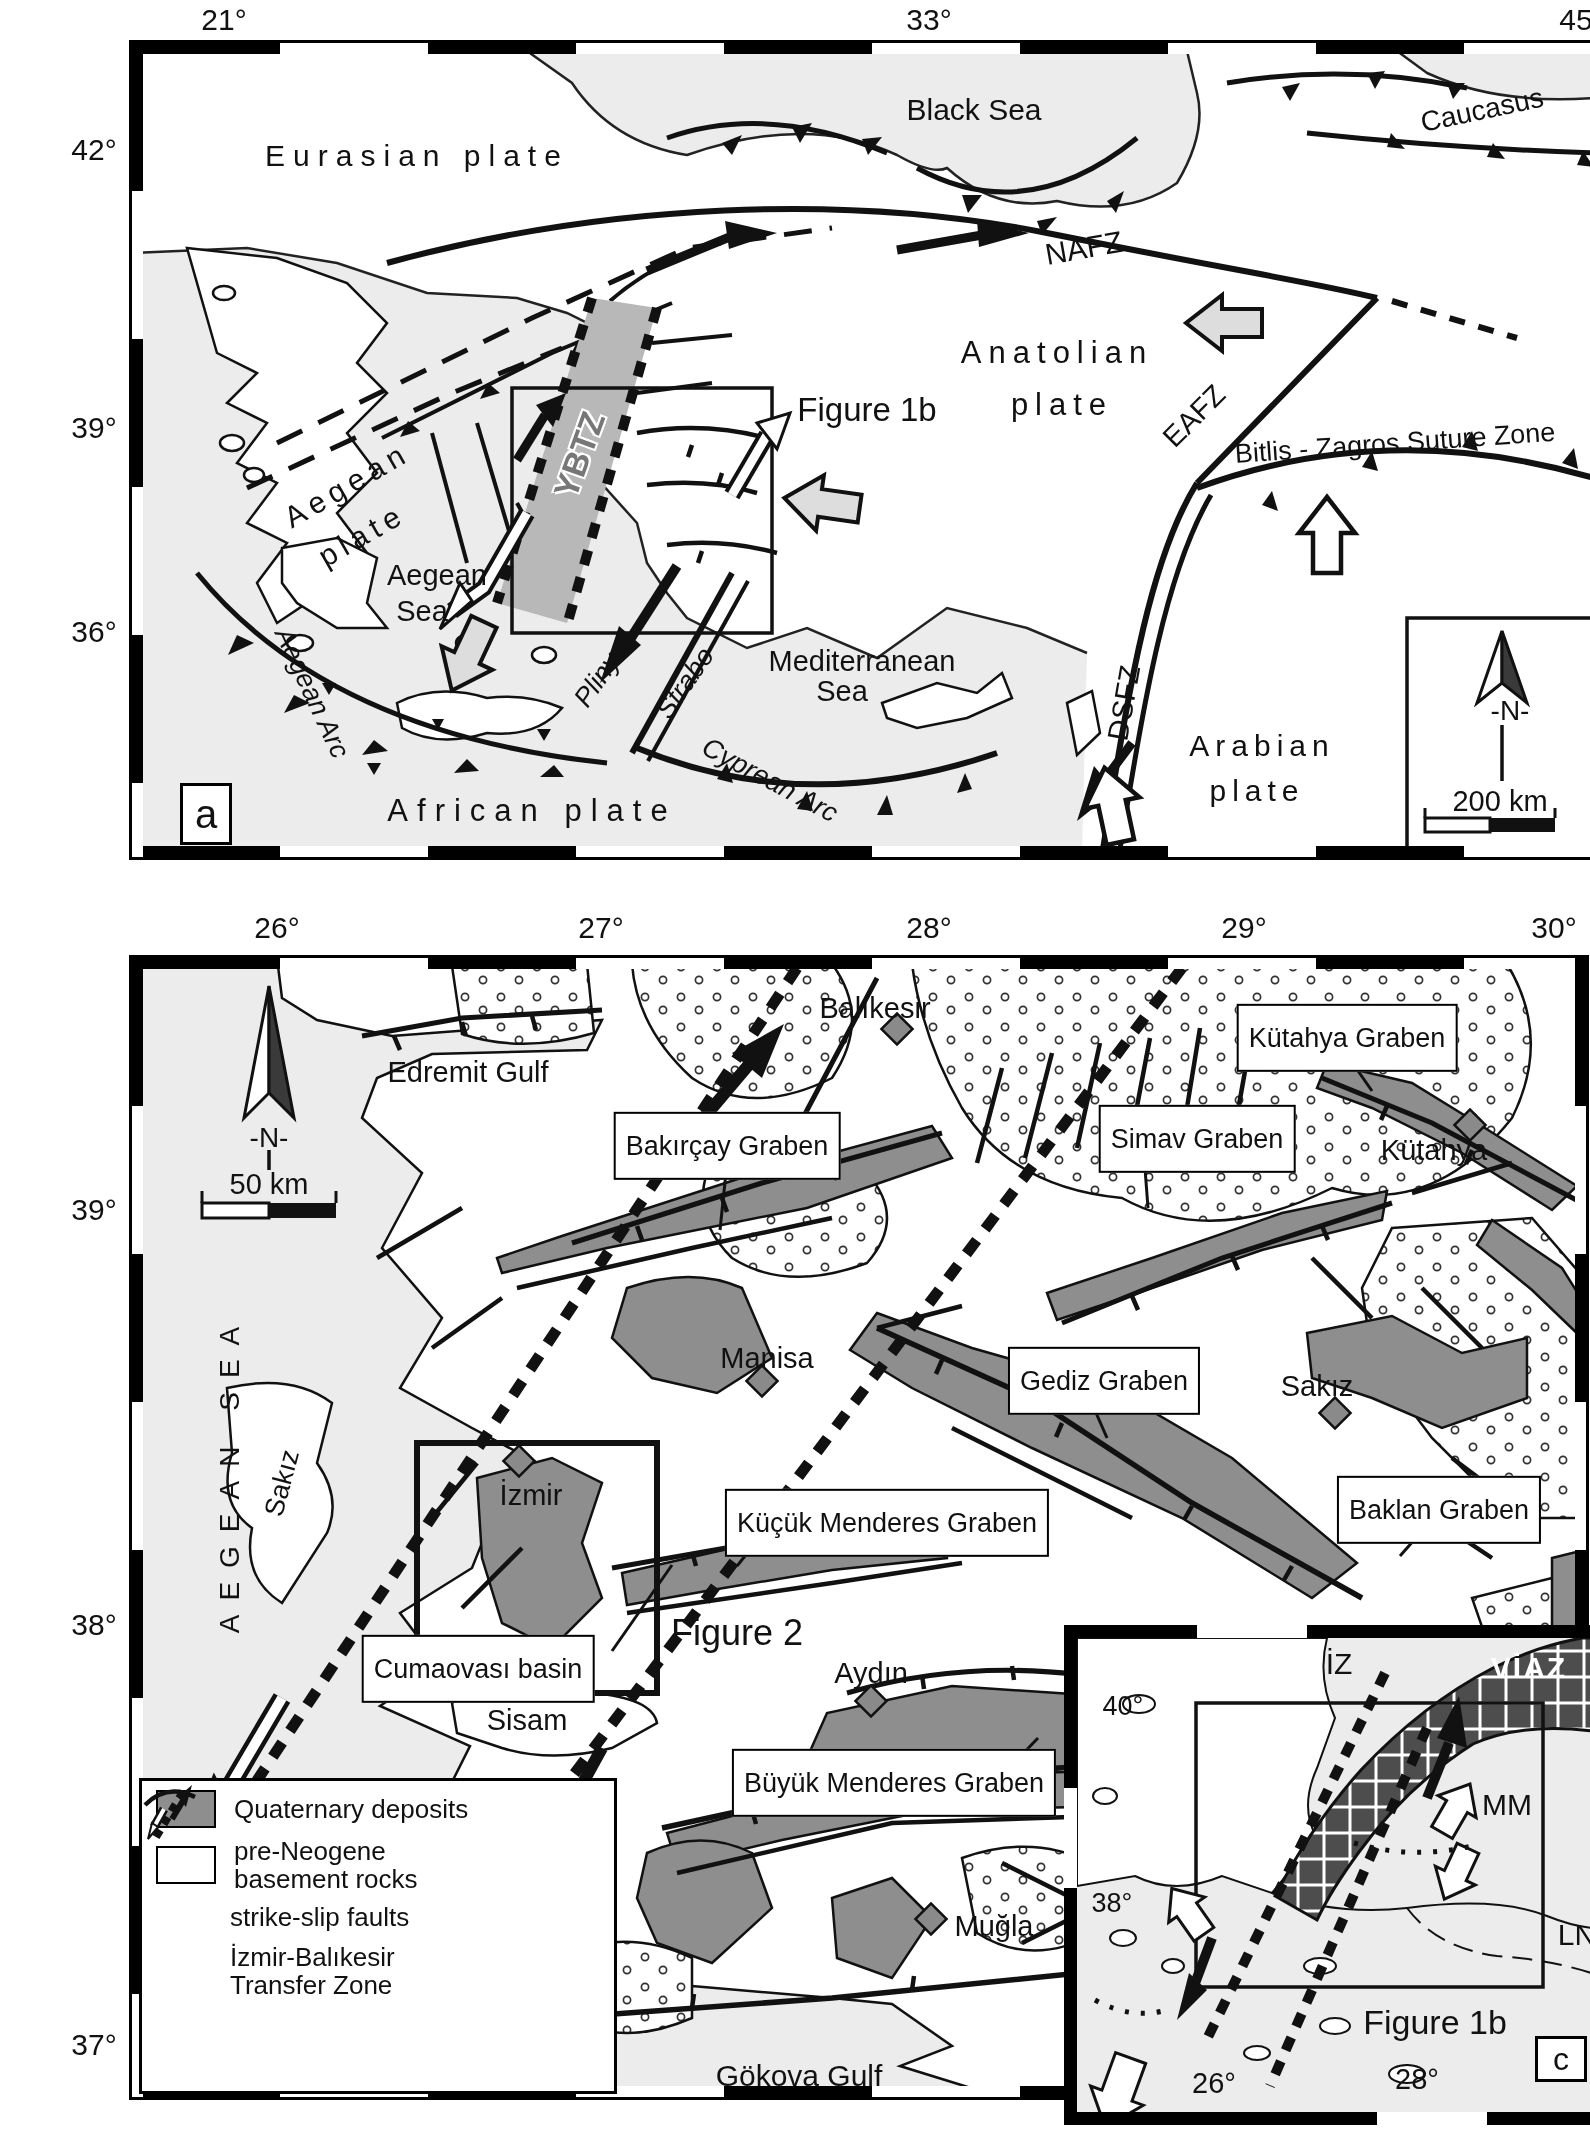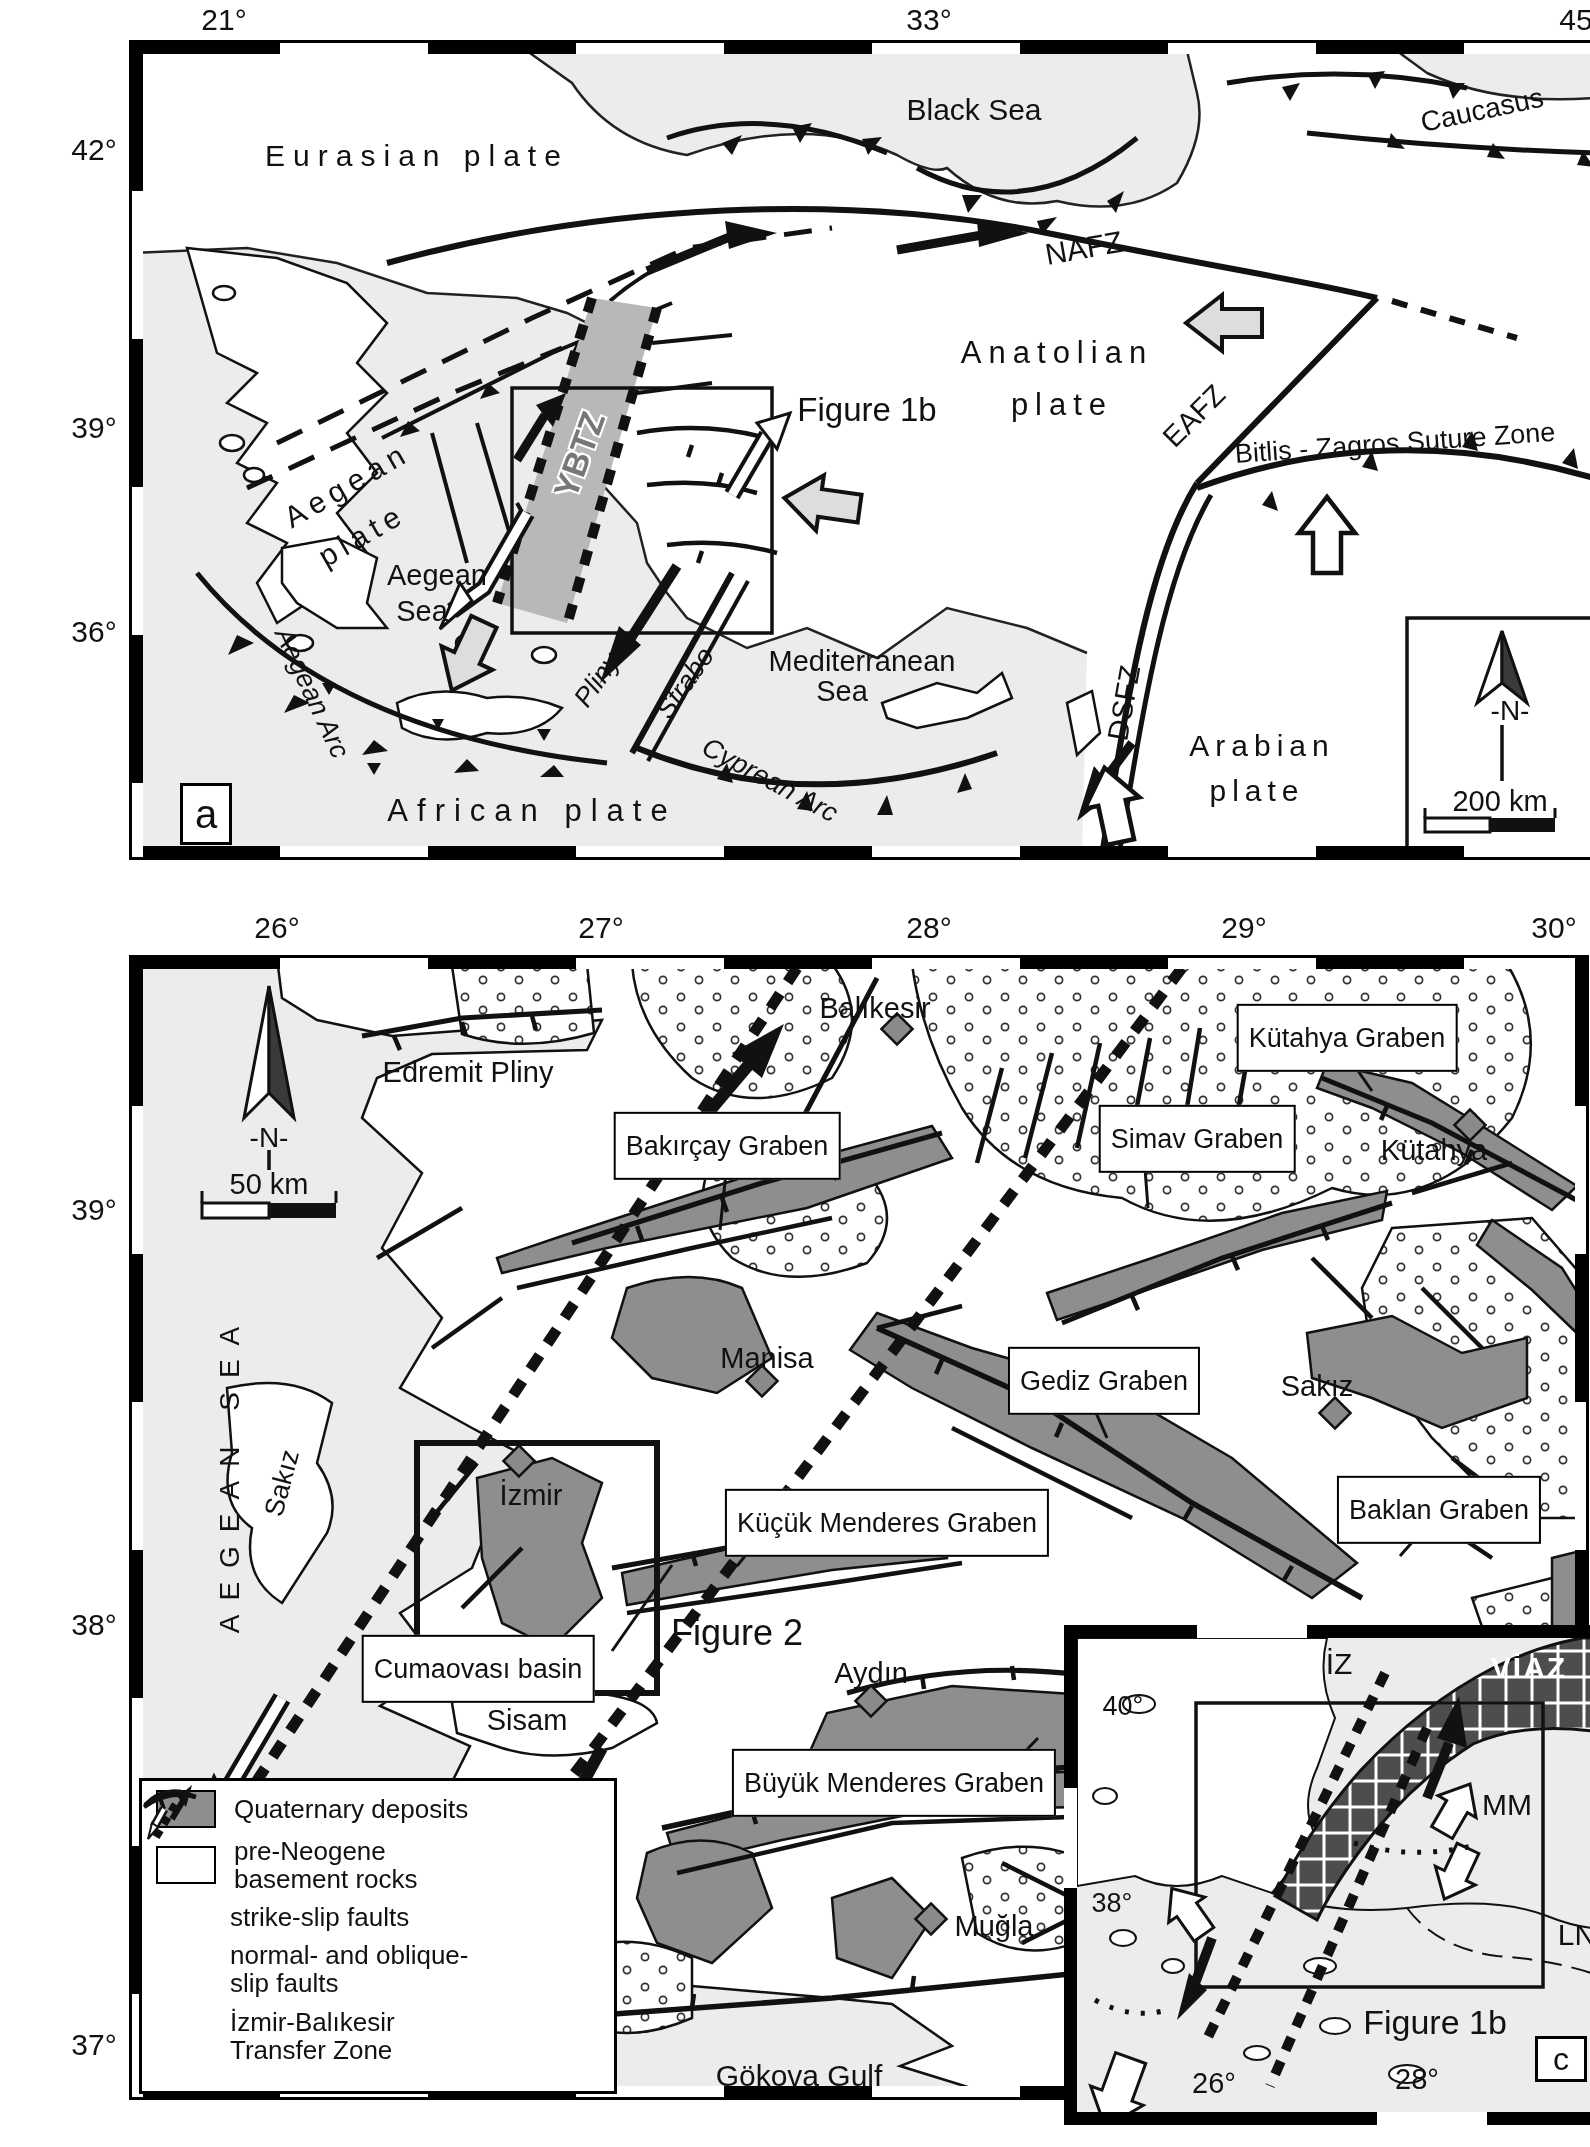--- a/index.html
+++ b/index.html
@@ -364,21 +364,21 @@
       <g>
         <polygon points="137,28 112,160 137,135" fill="#fff" stroke="#111" stroke-width="3"></polygon>
         <polygon points="137,28 162,160 137,135" fill="#3a3a3a" stroke="#111" stroke-width="3"></polygon>
         <path d="M137,192 L137,212" stroke="#111" stroke-width="3.5"></path>
         <rect x="70" y="245" width="67" height="15" fill="#fff" stroke="#111" stroke-width="3"></rect>
         <rect x="137" y="245" width="67" height="15" fill="#111"></rect>
         <path d="M70,233 L70,245 M204,233 L204,245" stroke="#111" stroke-width="3"></path>
       </g>
     </svg>
 
-    <div class="lbl" style="left:336px;top:114px;font-size:29px">Edremit Pliny</div>
+    <div class="lbl" style="left:336px;top:114px;font-size:29px">Edremit Gulf</div>
     <div class="lbl" style="left:743px;top:50px;font-size:29px">Balıkesir</div>
     <div class="lbl" style="left:1302px;top:192px;font-size:29px">Kütahya</div>
     <div class="lbl" style="left:635px;top:400px;font-size:29px">Manisa</div>
     <div class="lbl" style="left:399px;top:537px;font-size:29px">İzmir</div>
     <div class="lbl" style="left:1185px;top:428px;font-size:29px">Sakız</div>
     <div class="lbl" style="left:739px;top:715px;font-size:29px">Aydın</div>
     <div class="lbl" style="left:862px;top:968px;font-size:29px">Muğla</div>
     <div class="lbl ital" style="left:150px;top:525px;font-size:27px;transform:translate(-50%,-50%) rotate(-75deg);font-style:normal">Sakız</div>
     <div class="lbl" style="left:395px;top:762px;font-size:29px">Sisam</div>
     <div class="lbl" style="left:667px;top:1118px;font-size:30px">Gökova Gulf</div>
@@ -408,32 +408,20 @@
             <div>basement rocks</div>
           </div>
       </div>
       <div class="legrow">
         <div style="width:56px;height:30px;margin-right:18px;flex:0 0 auto">
           <svg width="56" height="30">
               <path d="M3,24 Q25,2 53,16" fill="none" stroke="#111" stroke-width="4.5"></path>
             </svg>
         </div>
         <div class="legtxt">strike-slip faults</div>
-      </div>
-      <div class="legrow">
-        <div style="width:56px;height:34px;margin-right:18px;flex:0 0 auto">
-          <svg width="56" height="34">
-              <path d="M2,26 Q28,8 54,16" fill="none" stroke="#111" stroke-width="4.5"></path>
-              <path d="M18,17 L22,28 M38,12 L41,23" stroke="#111" stroke-width="4"></path>
-            </svg>
-        </div>
-        <div class="legtxt">
-            <div>normal- and oblique-</div>
-            <div>slip faults</div>
-          </div>
       </div>
       <div class="legrow">
         <div style="width:56px;height:60px;margin-right:18px;flex:0 0 auto">
           <svg width="56" height="60">
             <path d="M14,56 L44,6" stroke="#111" stroke-width="8" stroke-dasharray="8 7" fill="none"></path>
             <path d="M30,38 L42,18" stroke="#111" stroke-width="6" fill="none"></path>
               <polygon points="36,16 50,4 44,26" fill="#111"></polygon>
             <path d="M22,28 L12,46" stroke="#111" stroke-width="9" fill="none"></path>
               <path d="M22,28 L12,46" stroke="#fff" stroke-width="4" fill="none"></path>
             <polygon points="16,46 6,58 10,42" fill="#fff" stroke="#111" stroke-width="2"></polygon>

